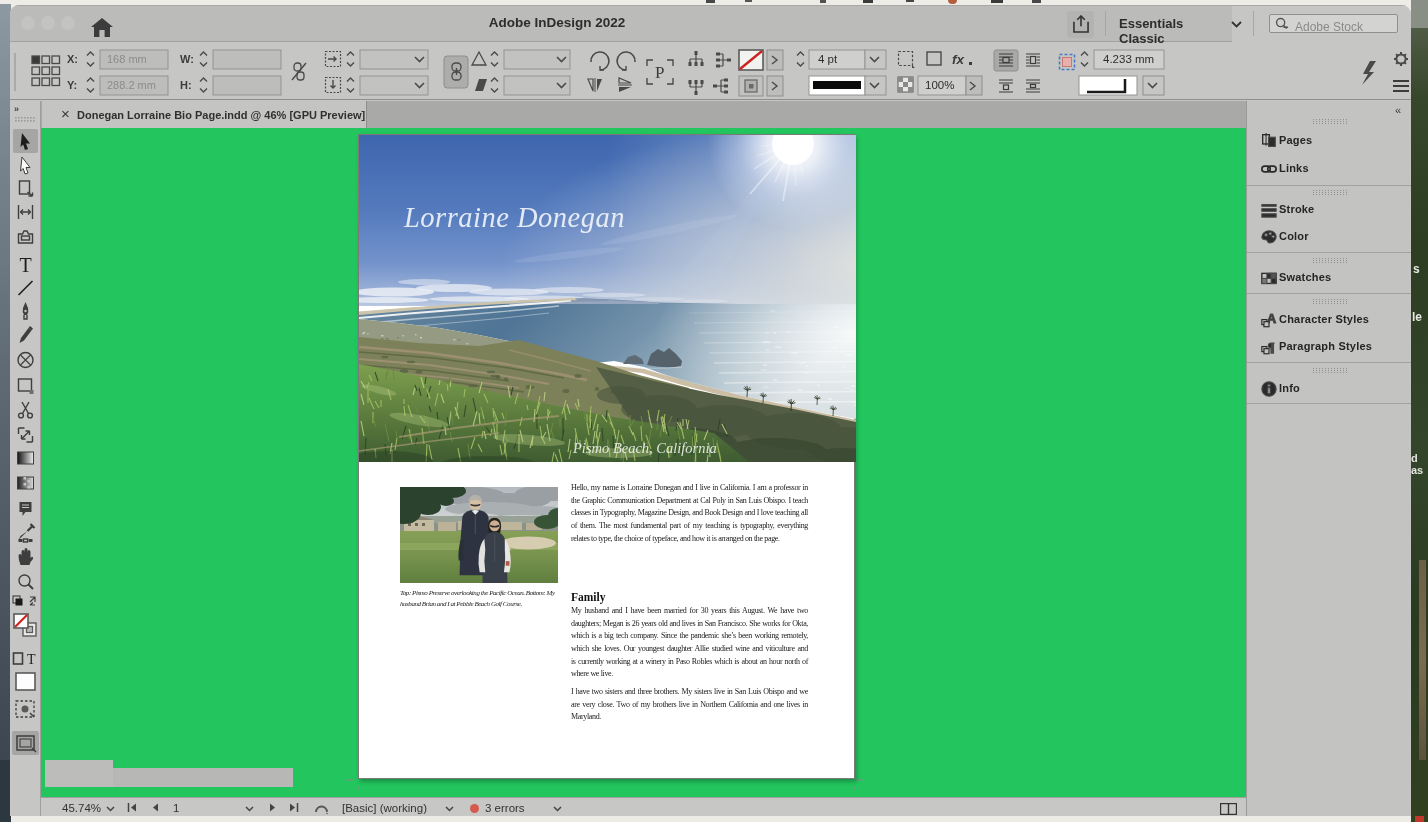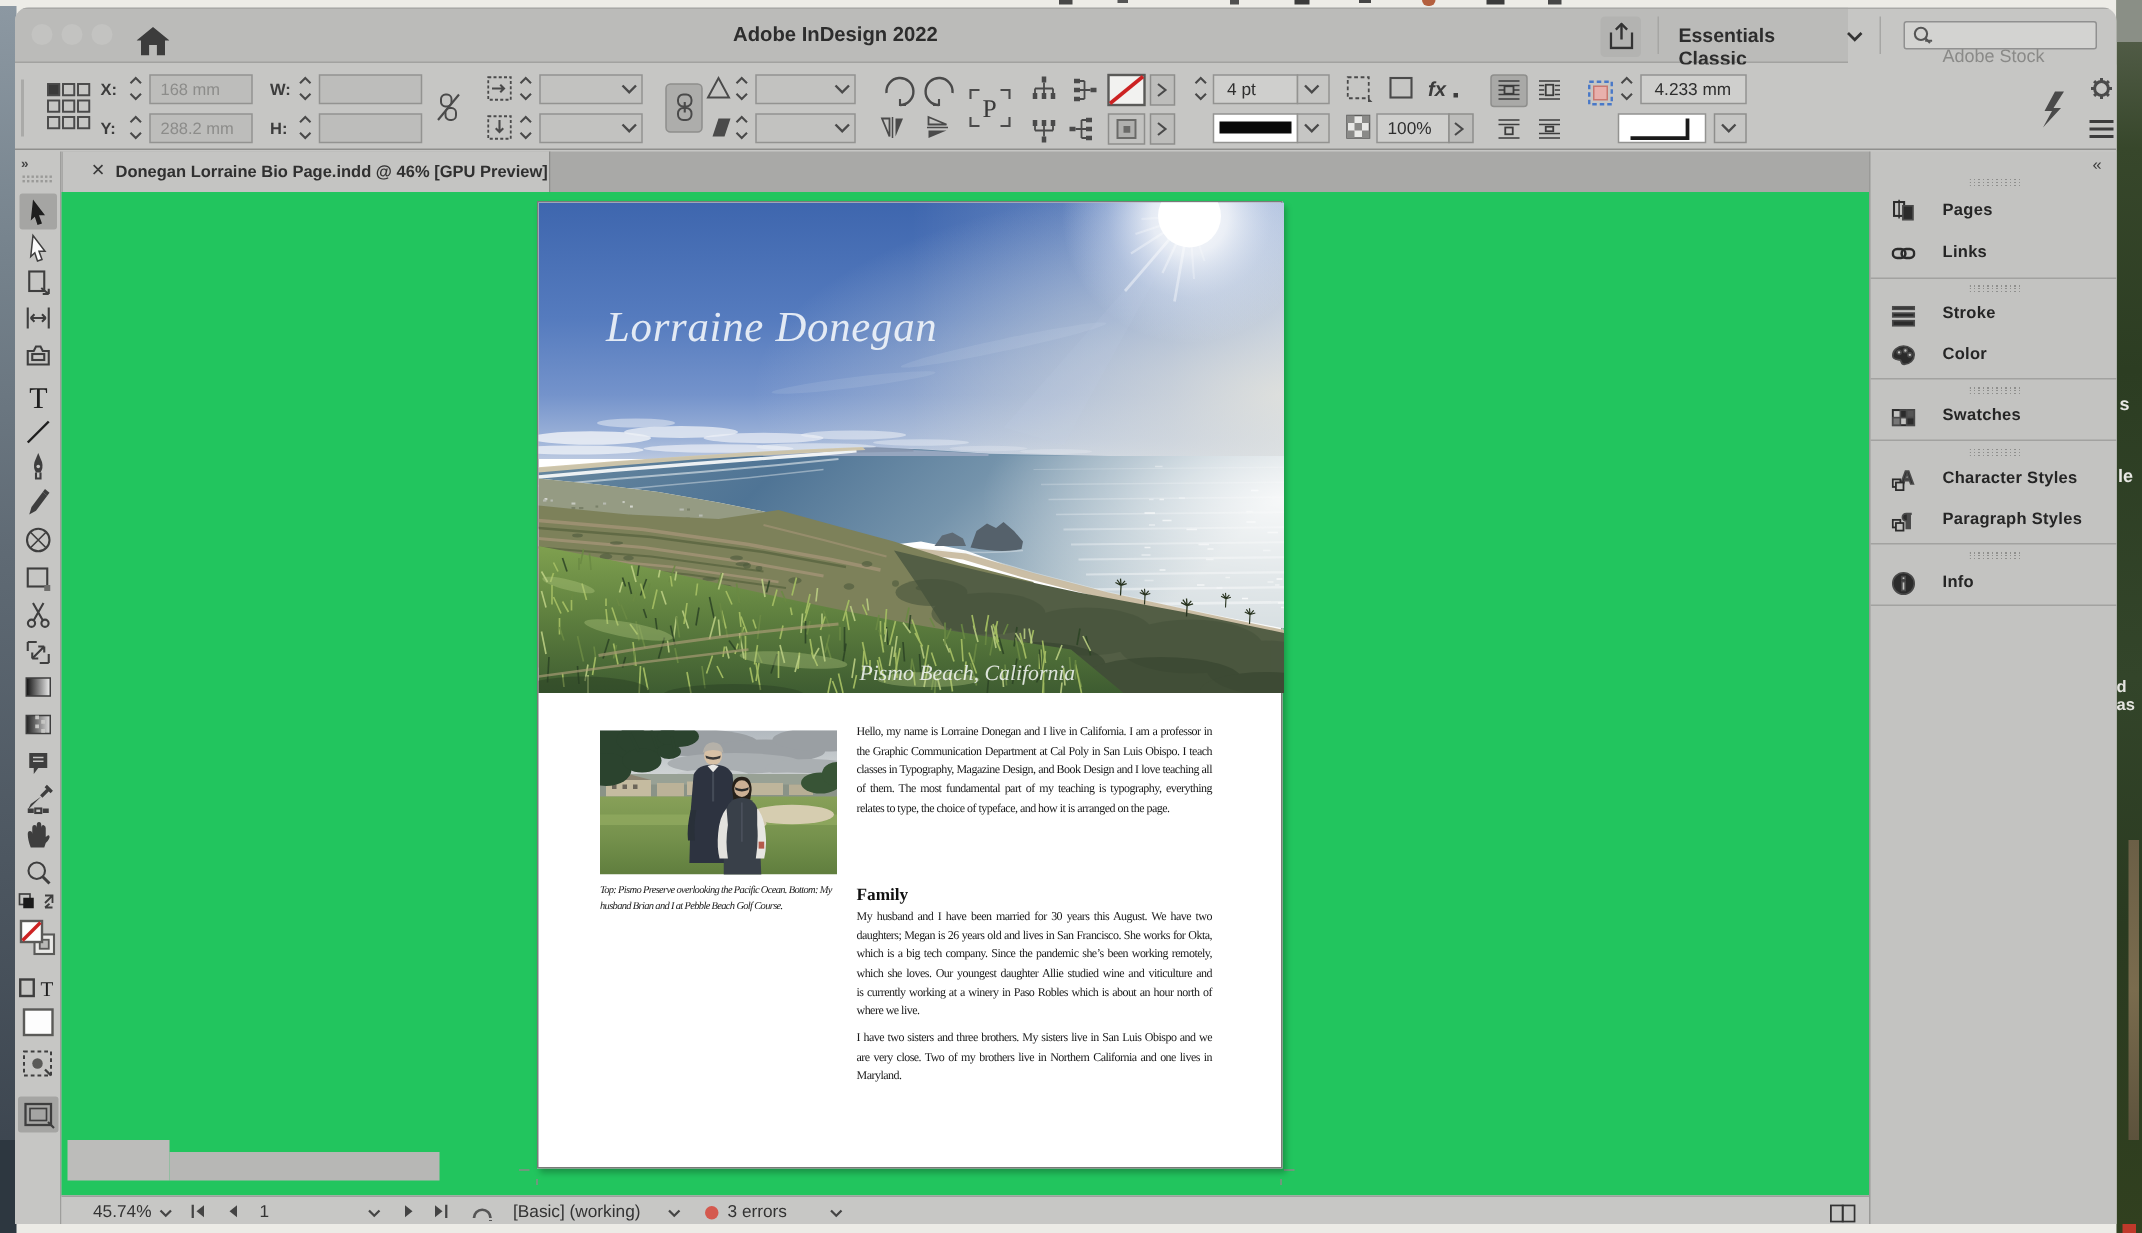--- a/index.html
+++ b/index.html
@@ -1,21 +1,21 @@
 <!DOCTYPE html>
 <html><head>
 <meta charset="utf-8">
 <style>
   * { margin:0; padding:0; box-sizing:border-box; }
   html,body { width:1428px; height:822px; overflow:hidden; }
   body { font-family:"Liberation Sans", sans-serif; background:#ecebe6; position:relative; }
   .abs { position:absolute; }
   #dock .row { position:absolute; left:0; width:165px; height:27px; color:#252525; font-size:12.5px; font-weight:bold; }
   #dock .row .ic { position:absolute; left:14px; top:5px; width:16px; height:16px; }
-  #dock .row .lb { position:absolute; left:48px; top:6px; letter-spacing:0.2px; }
+  #dock .row .lb { position:absolute; left:32px; top:6px; letter-spacing:0.2px; }
   #dock .div { position:absolute; left:0; width:165px; height:1px; background:#a2a2a0; }
   #dock .dots { position:absolute; left:66px; width:34px; height:5px;
      background-image:repeating-linear-gradient(90deg,#8f8f8d 0,#8f8f8d 1px,transparent 1px,transparent 3px);
      -webkit-mask-image:repeating-linear-gradient(0deg,#000 0,#000 1px,transparent 1px,transparent 2px); }
   .tj,.tl { font-family:"Liberation Serif", serif; font-size:8px; letter-spacing:-0.35px; color:#1a1a1a; height:12.65px; line-height:12.65px; white-space:nowrap; }
   .tj { text-align:justify; text-align-last:justify; white-space:normal; }
   .tj,.tl { font-family:"Liberation Serif", serif; font-size:8px; letter-spacing:-0.35px; color:#1a1a1a; height:12.65px; line-height:12.65px; white-space:nowrap; }
   .tj { text-align:justify; text-align-last:justify; white-space:normal; }
 </style>
 </head>
@@ -78,21 +78,21 @@
       <svg class="abs" style="left:1221px;top:16px;" width="11" height="7" viewBox="0 0 11 7">
         <path d="M1 1 L5.5 5.5 L10 1" stroke="#333" stroke-width="1.8" fill="none"></path>
       </svg>
       <div class="abs" style="left:1243px;top:6px;width:1px;height:25px;background:#a6a6a4;"></div>
       <div class="abs" style="left:1259px;top:9px;width:129px;height:19px;background:#d3d3d1;border:1px solid #909090;border-radius:2px;">
         <svg class="abs" style="left:5px;top:2px;" width="15" height="13" viewBox="0 0 16 14">
           <circle cx="6" cy="6" r="4.4" fill="none" stroke="#555" stroke-width="1.5"></circle>
           <path d="M9.2 9.2 L12.5 12.5" stroke="#555" stroke-width="1.5"></path>
           <path d="M9 11 L14 11" stroke="#555" stroke-width="1.5"></path>
         </svg>
-        <div class="abs" style="left:25px;top:15px;font-size:12px;color:#8a8a88;">Adobe Stock</div>
+        <div class="abs" style="left:25px;top:5px;font-size:12px;color:#8a8a88;">Adobe Stock</div>
       </div>
     </div>
 
     <div class="abs" id="ctrlbar" style="left:0;top:38px;width:1401px;height:57px;background:#c6c6c4;border-bottom:1px solid #8f8f8d;">
 
       <svg id="cbsvg" class="abs" style="left:0;top:0;" width="1401" height="57" viewBox="0 0 1401 57">
         <style>.st{fill:none;stroke:#4a4a4a;stroke-width:1.4}.st2{fill:none;stroke:#4a4a4a;stroke-width:1.6}.lb{font:bold 11px "Liberation Sans";fill:#3c3c3c}.fv{font:11px "Liberation Sans";fill:#8c8c8a}.fv2{font:11.5px "Liberation Sans";fill:#2e2e2e}.ic{fill:none;stroke:#4a4a4a;stroke-width:1.3}</style>
         <rect x="4" y="10" width="2" height="38" fill="#aaaaa8"></rect>
         <rect x="22" y="13" width="7.5" height="7.5" fill="#3a3a3a" stroke="#4a4a4a" stroke-width="1.3"></rect>
         <rect x="32" y="13" width="7.5" height="7.5" fill="none" stroke="#4a4a4a" stroke-width="1.3"></rect>

